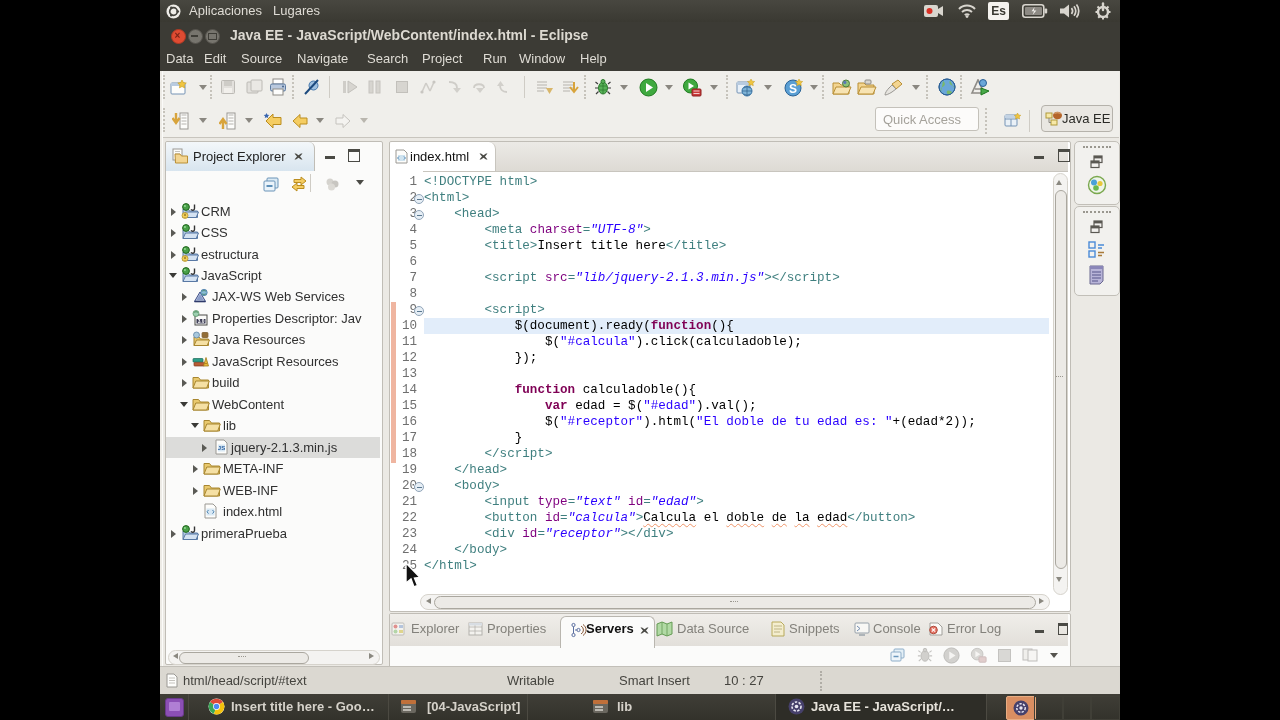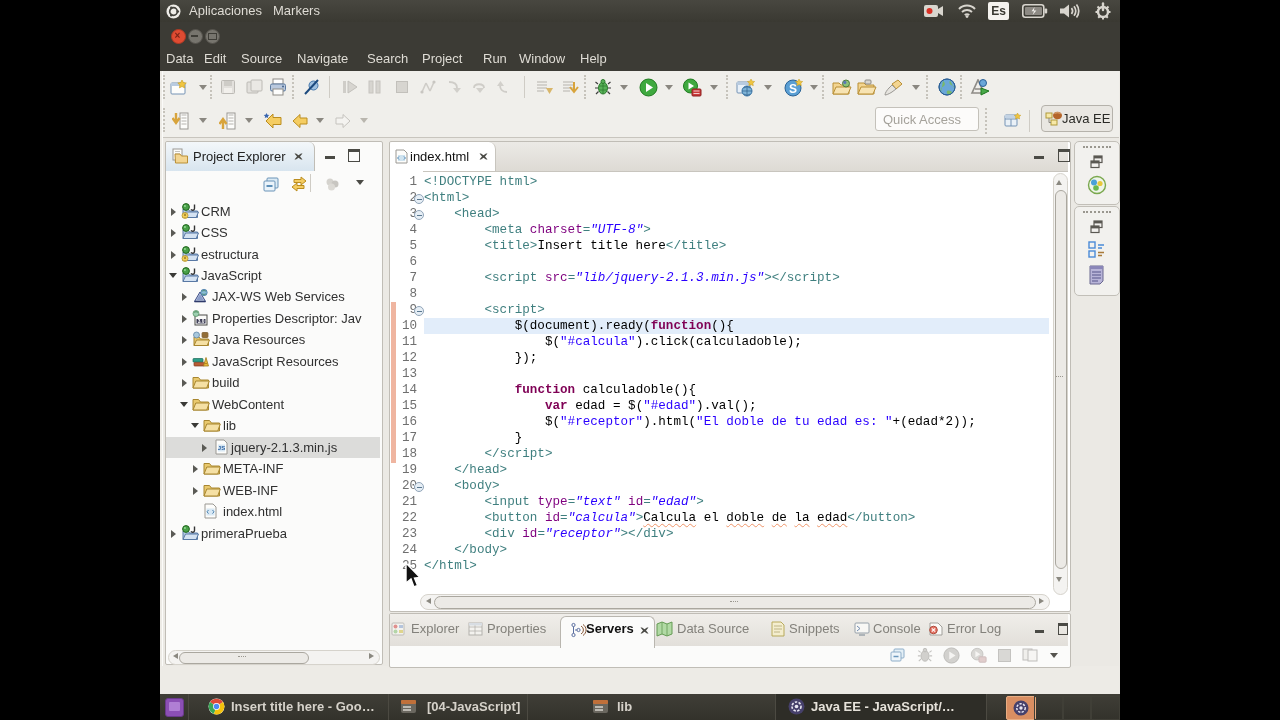--- a/index.html
+++ b/index.html
@@ -162,21 +162,21 @@
   <div class="ab" id="toppanel">
     <svg class="ab" style="left:6px;top:4px" width="15" height="15" viewBox="0 0 15 15">
       <circle cx="7.5" cy="7.5" r="7" fill="#efede8"></circle>
       <circle cx="7.5" cy="7.5" r="3.8" fill="none" stroke="#45443e" stroke-width="1.7"></circle>
       <circle cx="7.5" cy="7.5" r="1.7" fill="#efede8"></circle>
       <circle cx="11.8" cy="7.5" r="1.3" fill="#45443e"></circle>
       <circle cx="5.3" cy="3.8" r="1.3" fill="#45443e"></circle>
       <circle cx="5.3" cy="11.2" r="1.3" fill="#45443e"></circle>
     </svg>
     <div class="ab mtxt" style="left:29px">Aplicaciones</div>
-    <div class="ab mtxt" style="left:113px">Markers</div>
+    <div class="ab mtxt" style="left:113px">Lugares</div>
 
     <svg class="ab" style="left:764px;top:4px" width="20" height="14" viewBox="0 0 20 14">
       <rect x="0" y="1" width="14" height="12" rx="2" fill="#d8d5ce"></rect>
       <circle cx="5.5" cy="7" r="3" fill="#d93025"></circle>
       <path d="M14 5 L19 2 V12 L14 9 Z" fill="#d8d5ce"></path>
     </svg>
     <svg class="ab" style="left:798px;top:4px" width="18" height="14" viewBox="0 0 18 14">
       <path d="M1 5 A11 11 0 0 1 17 5" fill="none" stroke="#d8d5ce" stroke-width="2"></path>
       <path d="M4 8 A7.5 7.5 0 0 1 14 8" fill="none" stroke="#d8d5ce" stroke-width="2"></path>
       <path d="M6.7 11 A4 4 0 0 1 11.3 11" fill="none" stroke="#d8d5ce" stroke-width="2"></path>
@@ -207,20 +207,21 @@
     </svg>
   </div>
 
   <div class="ab" id="titlebar"></div>
   <div class="ab circ" style="left:11px;top:29px;width:13px;height:13px;border-radius:50%;background:#df4b32;border:1px solid #b03a24;"></div>
   <div class="ab" style="left:14.5px;top:32px;width:8px;height:8px;color:#7c2417;font-size:10px;font-weight:bold;line-height:8px;">×</div>
   <div class="ab circ" style="left:28px;top:29px;width:13px;height:13px;border-radius:50%;background:#77756e;border:1px solid #55534d;"></div>
   <div class="ab" style="left:31px;top:34.5px;width:7px;height:2px;background:#3e3d37;"></div>
   <div class="ab circ" style="left:45px;top:29px;width:13px;height:13px;border-radius:50%;background:#77756e;border:1px solid #55534d;"></div>
   <div class="ab" style="left:48px;top:33px;width:7px;height:5px;border:1px solid #3e3d37;"></div>
+  <div class="ab" id="wtitle">Java EE - JavaScript/WebContent/index.html - Eclipse</div>
 
   <div class="ab" id="menubar"></div>
   <div class="ab menuitem" style="left:6px">Data</div>
   <div class="ab menuitem" style="left:44px">Edit</div>
   <div class="ab menuitem" style="left:81px">Source</div>
   <div class="ab menuitem" style="left:137px">Navigate</div>
   <div class="ab menuitem" style="left:207px">Search</div>
   <div class="ab menuitem" style="left:262px">Project</div>
   <div class="ab menuitem" style="left:323px">Run</div>
   <div class="ab menuitem" style="left:359px">Window</div>
@@ -791,20 +792,31 @@
           <path d="M4 7 h9 M4 10 h9 M4 13 h9 M4 16 h6" stroke="#57548a" stroke-width="1.2"></path>
         </svg>
       </div>
     </div>
   </div>
 
   <svg class="ab" style="left:243px;top:562px;z-index:50" width="20" height="28" viewBox="0 0 20 28">
     <path d="M3 1 L3 21 L8 17 L11 25 L14.5 23.5 L11.5 16 L17 15.5 Z" fill="#111" stroke="#fff" stroke-width="1.4"></path>
   </svg>
 
+  <div class="ab" id="statusbar">
+    <svg class="ab" style="left:6px;top:6px" width="12" height="15" viewBox="0 0 12 15">
+      <path d="M1 1 h7 l3 3 v10 H1 Z" fill="#fdfdfb" stroke="#9a9893"></path>
+      <path d="M3 5 h6 M3 7.5 h6 M3 10 h6" stroke="#c5c3be"></path>
+    </svg>
+    <div class="ab" style="left:23px;top:6px">html/head/script/#text</div>
+    <div class="ab" style="left:347px;top:6px">Writable</div>
+    <div class="ab" style="left:459px;top:6px">Smart Insert</div>
+    <div class="ab" style="left:564px;top:6px">10 : 27</div>
+    <div class="ab" style="left:660px;top:4px;height:20px;border-left:2px dotted #b0ada6"></div>
+  </div>
 
   <div class="ab" id="taskbar">
     <div class="ab" style="left:5px;top:4px;width:17px;height:17px;background:#8b4fb5;border-radius:3px;border:1px solid #6a3a8c;">
       <div class="ab" style="left:3px;top:3px;width:11px;height:9px;background:#b07fd4;border-radius:1px;"></div>
     </div>
     <div class="ab tdiv" style="left:28px"></div>
     <svg class="ab ticon" style="left:48px" viewBox="0 0 17 17">
       <circle cx="8.5" cy="8.5" r="8" fill="#fff"></circle>
       <path d="M8.5 8.5 L2 4 A8 8 0 0 1 15 4 Z" fill="#dd4b39"></path>
       <path d="M8.5 8.5 L2 4 A8 8 0 0 0 6 16 Z" fill="#3aa757"></path>

